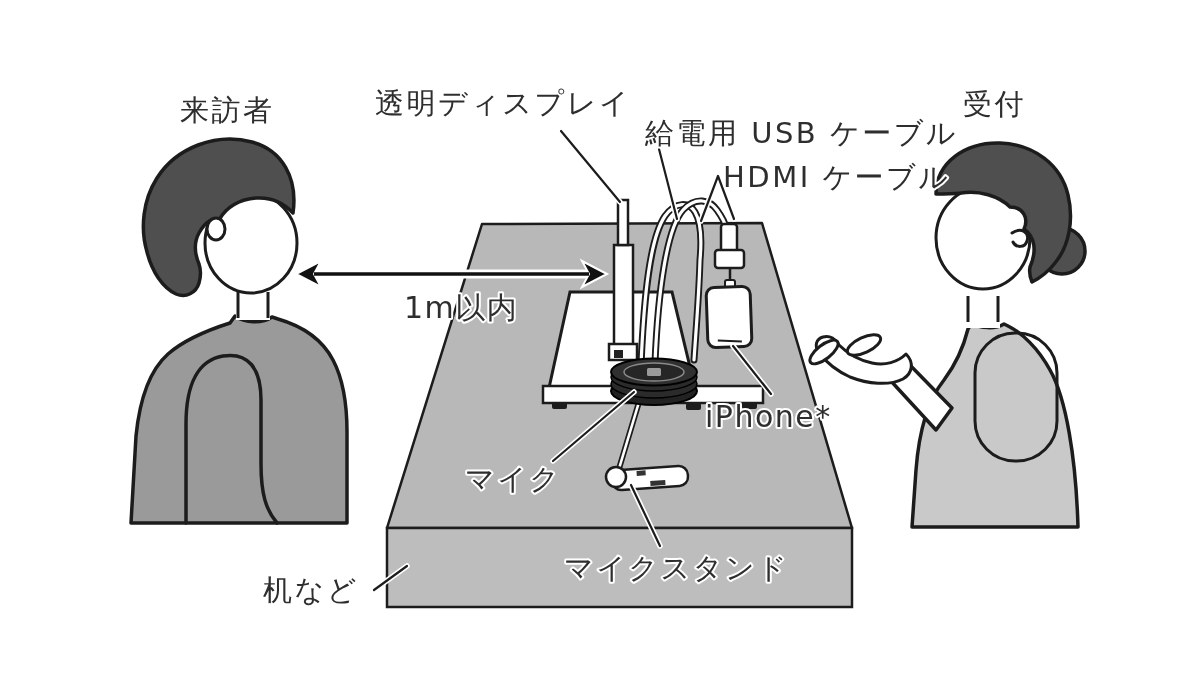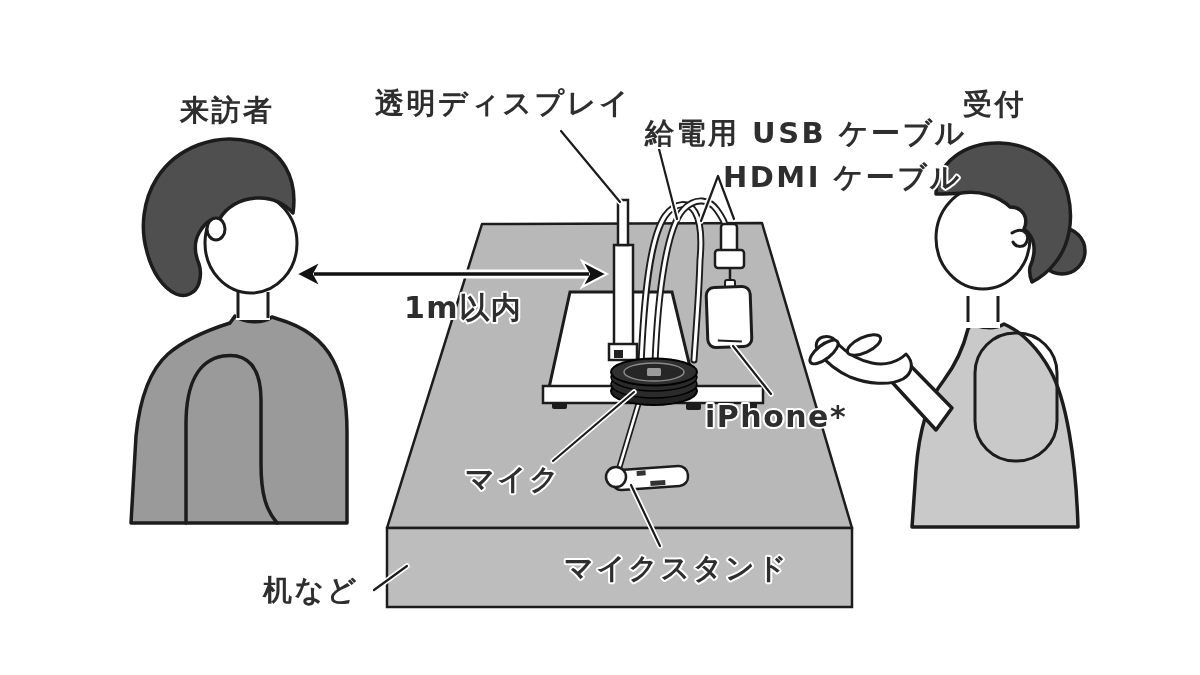--- a/index.html
+++ b/index.html
@@ -1,21 +1,21 @@
 <!DOCTYPE html>
 <html style="--outline: #1c1c1c; --hair: #4f4f4f; --visitor-shirt: #9a9a9a; --reception-shirt: #c9c9c9; --desk-top: #b8b8b8; --desk-front: #bdbdbd; --text: #2e2e2e;"><head>
 <meta charset="utf-8">
 <style>
   :root{
     --outline:#1c1c1c; --hair:#4f4f4f; --visitor-shirt:#9a9a9a;
     --reception-shirt:#c9c9c9; --desk-top:#b8b8b8; --desk-front:#bdbdbd;
     --text:#2e2e2e; --device:#ffffff;
   }
   html,body{margin:0;padding:0;background:#fff;}
-  .stage{width:1200px;height:675px;position:relative;background:#fff;overflow:hidden;font-weight:bold;}
+  .stage{width:1200px;height:675px;position:relative;background:#fff;overflow:hidden;}
   svg{display:block;}
   .lbl{
     font-family:"DejaVu Sans","Liberation Sans",sans-serif;
     font-size:29px; letter-spacing:2.5px; fill:var(--text);
     stroke:#ffffff; stroke-width:4px; paint-order:stroke; stroke-linejoin:round;
   }
   .lbl-latin{font-size:30px;letter-spacing:1.5px;}
   .ink{stroke:var(--outline);stroke-linejoin:round;stroke-linecap:round;fill:none;}
   .case{stroke:#ffffff;stroke-linecap:round;fill:none;}
 </style>

